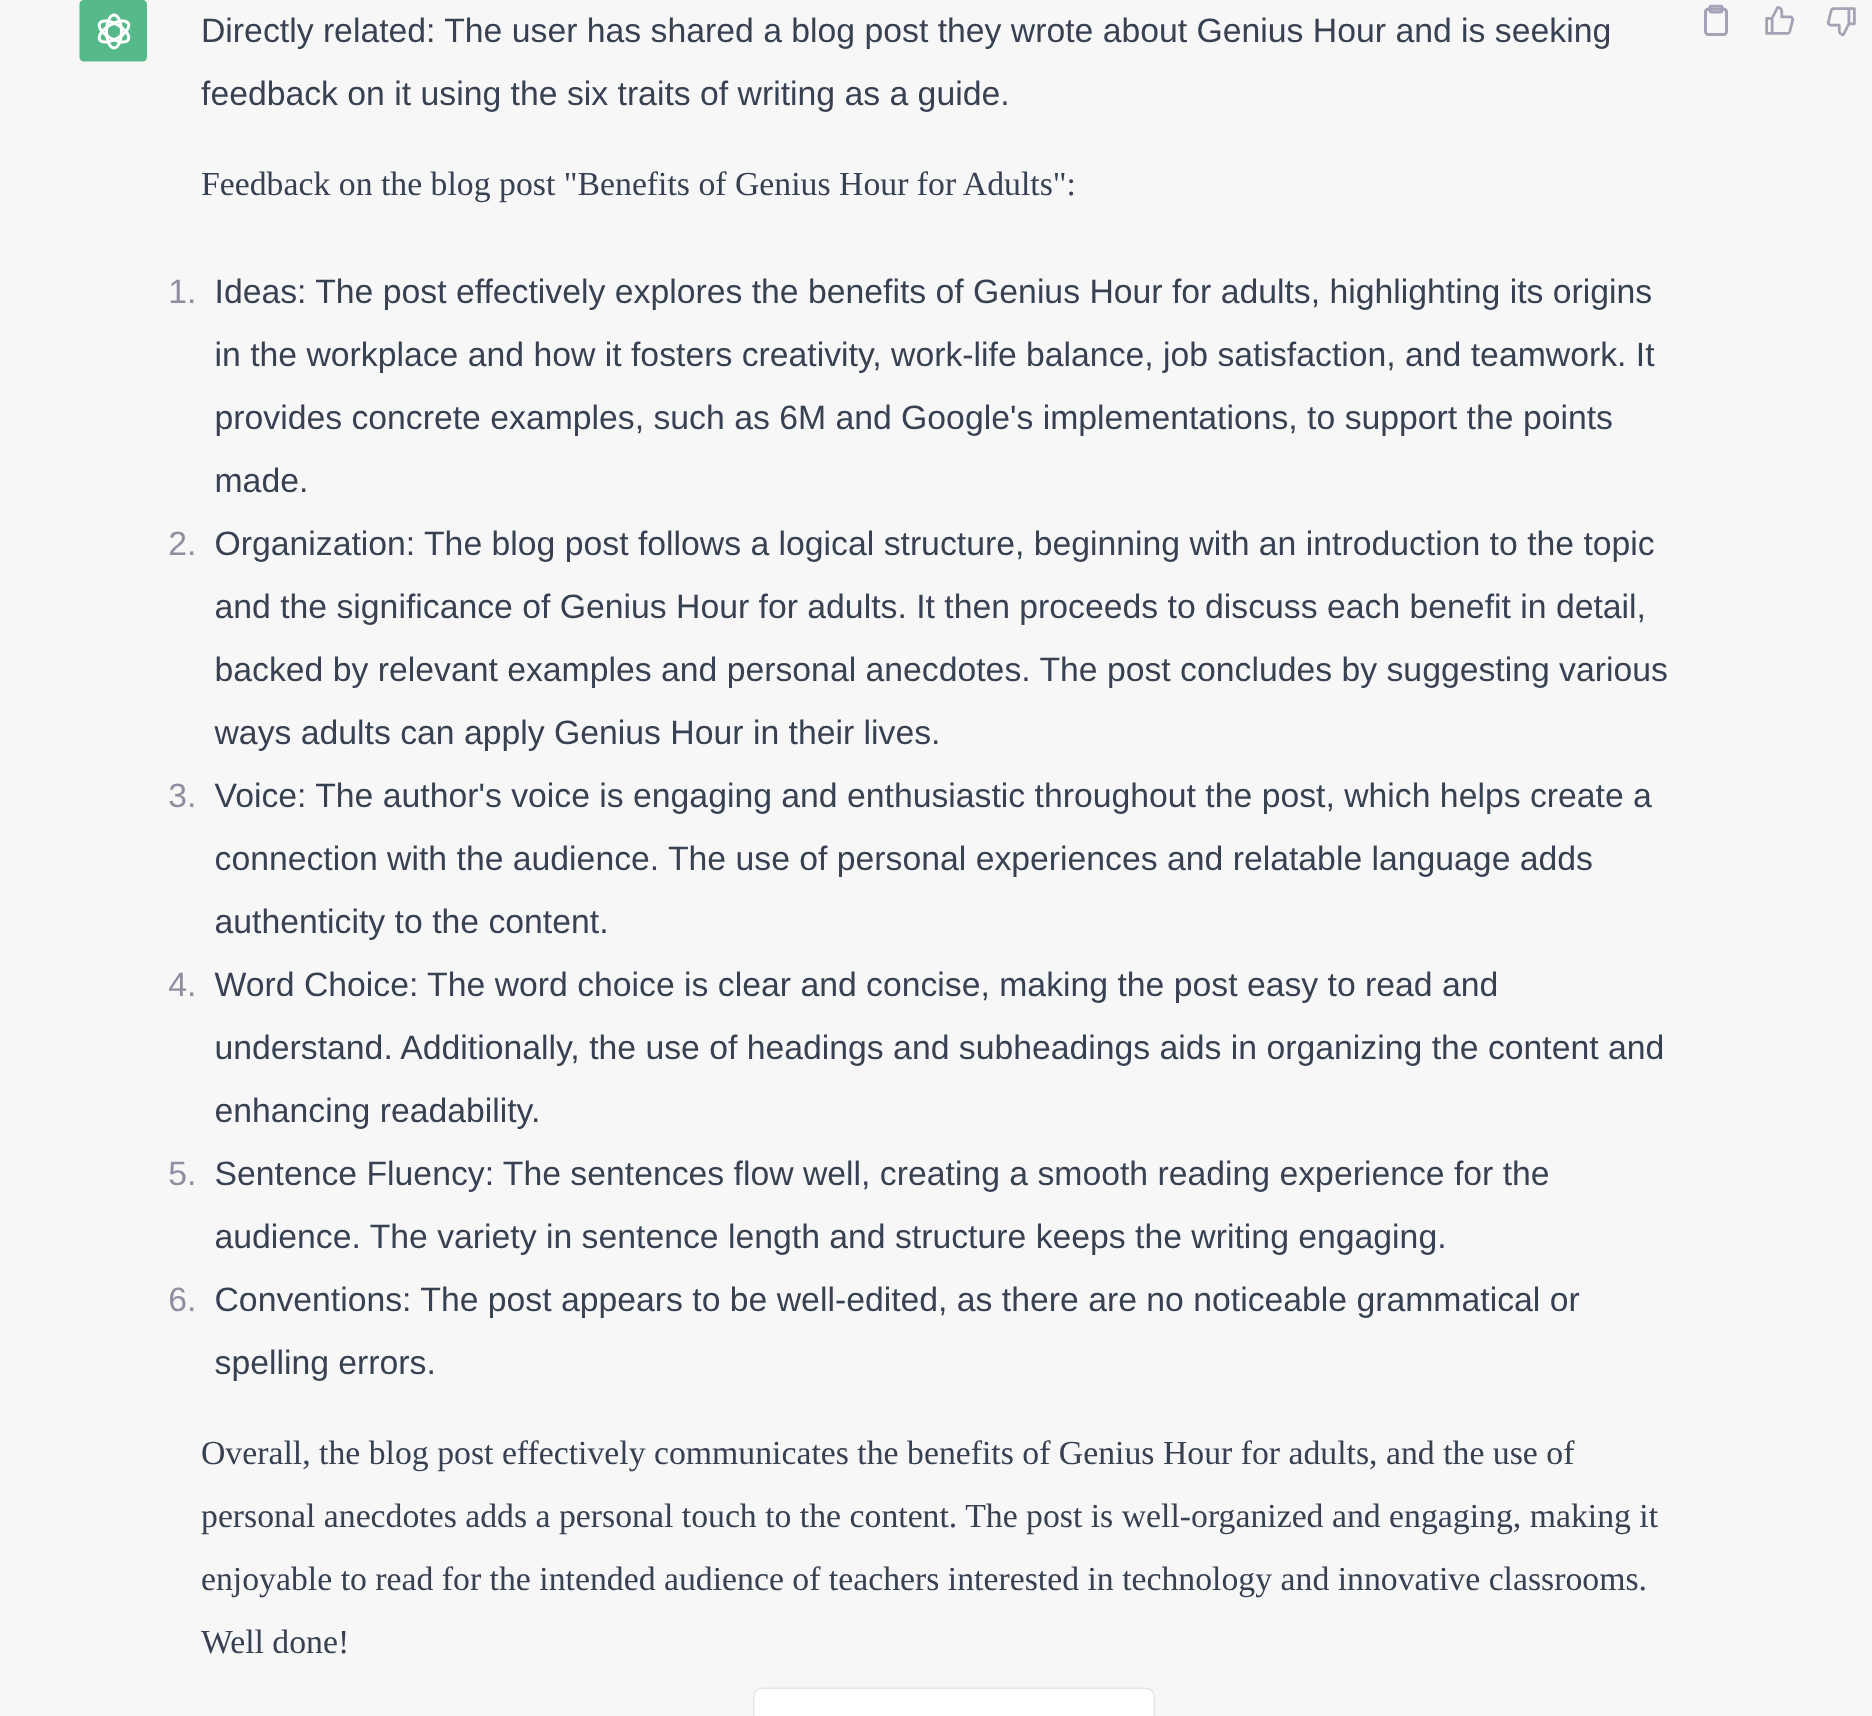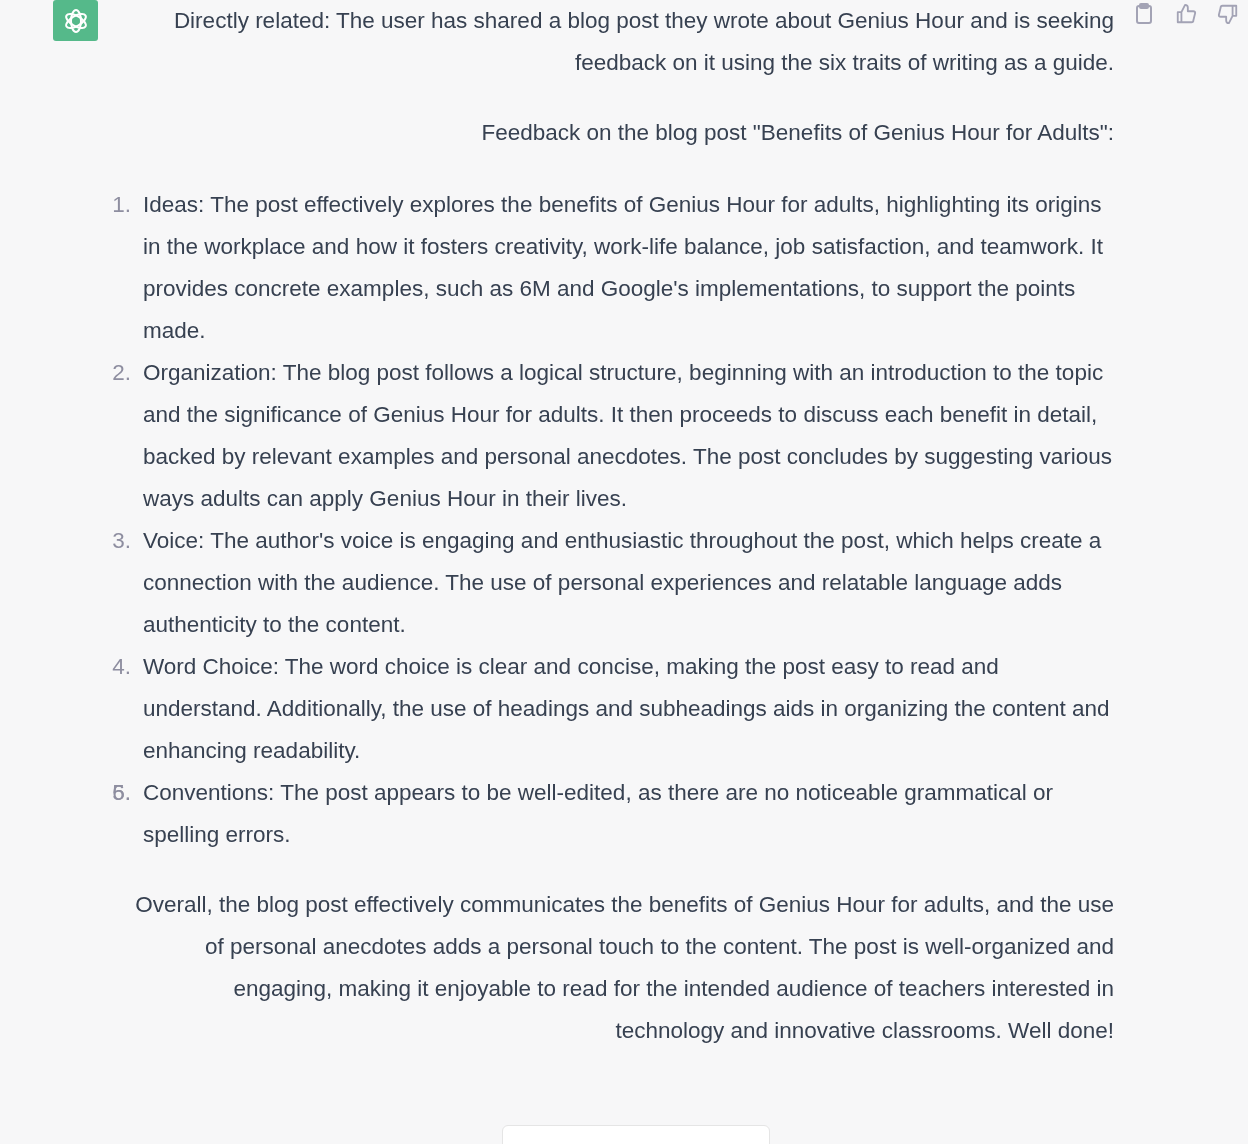--- a/index.html
+++ b/index.html
@@ -14,22 +14,22 @@
     position:absolute; left:53px; top:0; width:45px; height:41px;
     background:#55b98a; border-radius:3px;
     display:flex; align-items:center; justify-content:center;
   }
   .actions { position:absolute; top:2px; left:1132px; display:flex; gap:18px; }
   .actions .act { width:24px; height:24px; display:flex; align-items:center; justify-content:center; cursor:pointer; }
   .content {
     position:absolute; left:134px; top:0; width:980px;
     font-size:22.5px; line-height:42px;
   }
-  .content p { margin:0;text-align:right; }
-  .content p.gap { margin-top:28px; }
+  .content p { margin:0; }
+  .content p.gap { margin-top:18px;font-family:Liberation Serif, serif; }
   ol { margin:30px 0 0 0; padding:0; list-style:none; }
   ol li { position:relative; padding-left:9px; }
   ol li .num {
     position:absolute; left:-25px; top:0; color:#8e8ea0; width:22px; text-align:right;
   }
   .bottom-btn {
     position:absolute; left:502px; top:1125px; width:266px; height:30px;
     background:#ffffff; border:1px solid #e5e5e5; border-radius:6px;
   }
 </style>
@@ -66,19 +66,19 @@
 </div>
 
 <div class="content">
   <p>Directly related: The user has shared a blog post they wrote about Genius Hour and is seeking feedback on it using the six traits of writing as a guide.</p>
   <p class="gap">Feedback on the blog post "Benefits of Genius Hour for Adults":</p>
   <ol>
     <li><span class="num">1.</span><span>Ideas: The post effectively explores the benefits of Genius Hour for adults, highlighting its origins in the workplace and how it fosters creativity, work-life balance, job satisfaction, and teamwork. It provides concrete examples, such as 6M and Google's implementations, to support the points made.</span></li>
     <li><span class="num">2.</span><span>Organization: The blog post follows a logical structure, beginning with an introduction to the topic and the significance of Genius Hour for adults. It then proceeds to discuss each benefit in detail, backed by relevant examples and personal anecdotes. The post concludes by suggesting various ways adults can apply Genius Hour in their lives.</span></li>
     <li><span class="num">3.</span><span>Voice: The author's voice is engaging and enthusiastic throughout the post, which helps create a connection with the audience. The use of personal experiences and relatable language adds authenticity to the content.</span></li>
     <li><span class="num">4.</span><span>Word Choice: The word choice is clear and concise, making the post easy to read and understand. Additionally, the use of headings and subheadings aids in organizing the content and enhancing readability.</span></li>
-    <li><span class="num">5.</span></li>
+    <li><span class="num">5.</span><span>Sentence Fluency: The sentences flow well, creating a smooth reading experience for the audience. The variety in sentence length and structure keeps the writing engaging.</span></li>
     <li><span class="num">6.</span><span>Conventions: The post appears to be well-edited, as there are no noticeable grammatical or spelling errors.</span></li>
   </ol>
   <p class="gap">Overall, the blog post effectively communicates the benefits of Genius Hour for adults, and the use of personal anecdotes adds a personal touch to the content. The post is well-organized and engaging, making it enjoyable to read for the intended audience of teachers interested in technology and innovative classrooms. Well done!</p>
 </div>
 
 <div class="bottom-btn"></div>
 
 </body></html>

